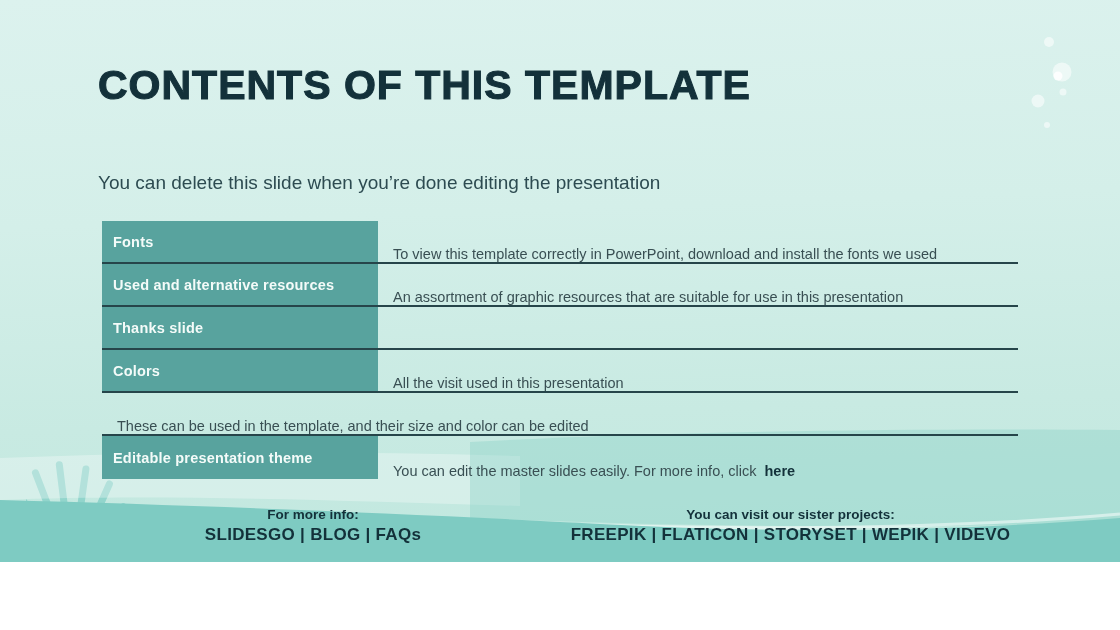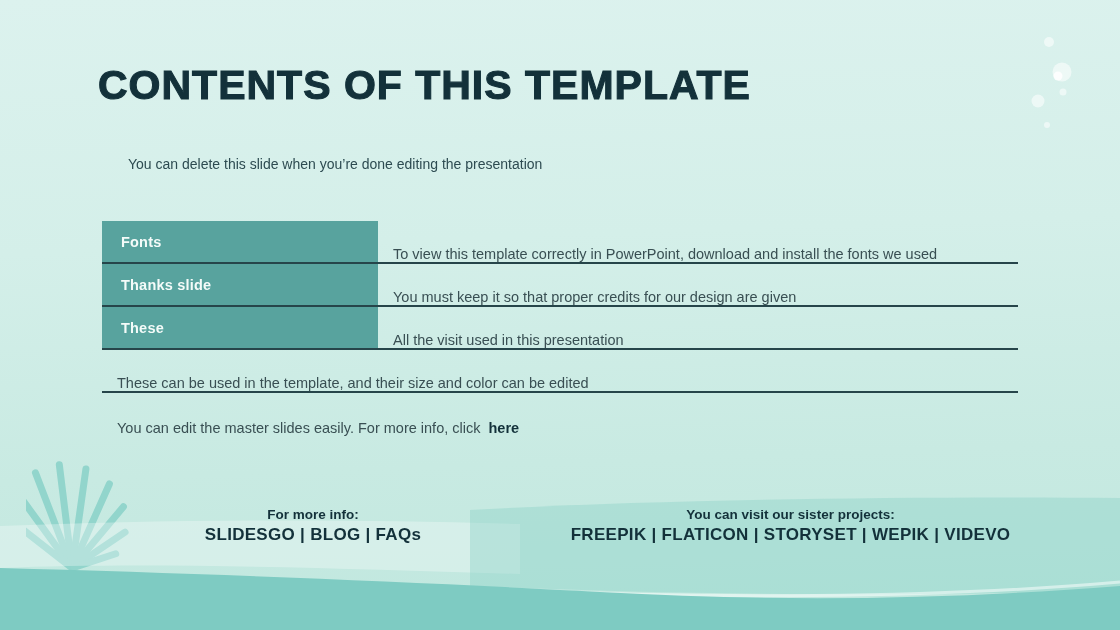--- a/index.html
+++ b/index.html
@@ -1,46 +1,46 @@
 <!DOCTYPE html>
 <html><head>
 <meta charset="utf-8">
 <style>
   html,body{margin:0;padding:0;}
   body{font-family:"Liberation Sans", sans-serif;}
   .slide{
     position:relative;
-    width:1120px;height:630px;
+    width:1120px;height:562px;
     overflow:hidden;
     background:linear-gradient(178deg,#dcf2ee 0%,#d4efe9 38%,#c8eae2 72%,#bfe7de 100%);
   }
   .title{
     position:absolute;left:98px;top:62px;
     font-size:41px;font-weight:bold;letter-spacing:1px;
     color:#13313a;-webkit-text-stroke:1.1px #13313a;
     white-space:nowrap;
   }
   .subtitle{
-    position:absolute;left:98px;top:156px;
-    font-size:14px;color:#2d4b51;white-space:nowrap;margin-left:30px;
+    position:absolute;left:98px;top:172px;
+    font-size:19px;color:#2d4b51;white-space:nowrap;
   }
   .contents-table{
     position:absolute;left:102px;top:221px;width:916px;
   }
   .trow{
     display:flex;align-items:stretch;height:41px;
     border-bottom:2px solid #26454a;
   }
   .trow:last-child{border-bottom:none;height:43px;}
   .cell-label{
     width:276px;flex:0 0 276px;
     background:#58a39e;
     color:#f4fbf9;font-weight:bold;font-size:14.5px;letter-spacing:.2px;
     display:flex;align-items:center;
-    padding-left:19px;box-sizing:border-box;
+    padding-left:11px;box-sizing:border-box;
   }
   .cell-desc{
     flex:1;display:flex;align-items:flex-end;
     padding-left:15px;box-sizing:border-box;
     font-size:14.5px;color:#394f53;white-space:nowrap;
   }
   .cell-desc strong{color:#13313a;font-weight:bold;margin-left:8px;}
   .footer-block{
     position:absolute;top:507px;text-align:center;color:#13313a;
   }
@@ -95,40 +95,44 @@
 
   <div class="contents-table">
     <div class="trow">
       <div class="cell-label">Fonts</div>
       <div class="cell-desc">
           <span>To view this template correctly in PowerPoint, download and install the fonts we used</span>
           <strong></strong>
         </div>
     </div>
     <div class="trow">
-      <div class="cell-label">Thanks slide</div>
+      <div class="cell-label">Used and alternative resources</div>
       <div class="cell-desc">
-          <span>You must keep it so that proper credits for our design are given</span>
+          <span>An assortment of graphic resources that are suitable for use in this presentation</span>
           <strong></strong>
         </div>
     </div>
     <div class="trow">
-      <div class="cell-label">These</div>
+      <div class="cell-label">Thanks slide</div>
+    </div>
+    <div class="trow">
+      <div class="cell-label">Colors</div>
       <div class="cell-desc">
           <span>All the visit used in this presentation</span>
           <strong></strong>
         </div>
     </div>
     <div class="trow">
       <div class="cell-desc">
           <span>These can be used in the template, and their size and color can be edited</span>
           <strong></strong>
         </div>
     </div>
     <div class="trow">
+      <div class="cell-label">Editable presentation theme</div>
       <div class="cell-desc">
           <span>You can edit the master slides easily. For more info, click </span>
           <strong>here</strong>
         </div>
     </div>
   </div>
 
   <div class="footer-block footer-right">
     <div class="footer-heading">You can visit our sister projects:</div>
     <div class="footer-links">FREEPIK | FLATICON | STORYSET | WEPIK | VIDEVO</div>

